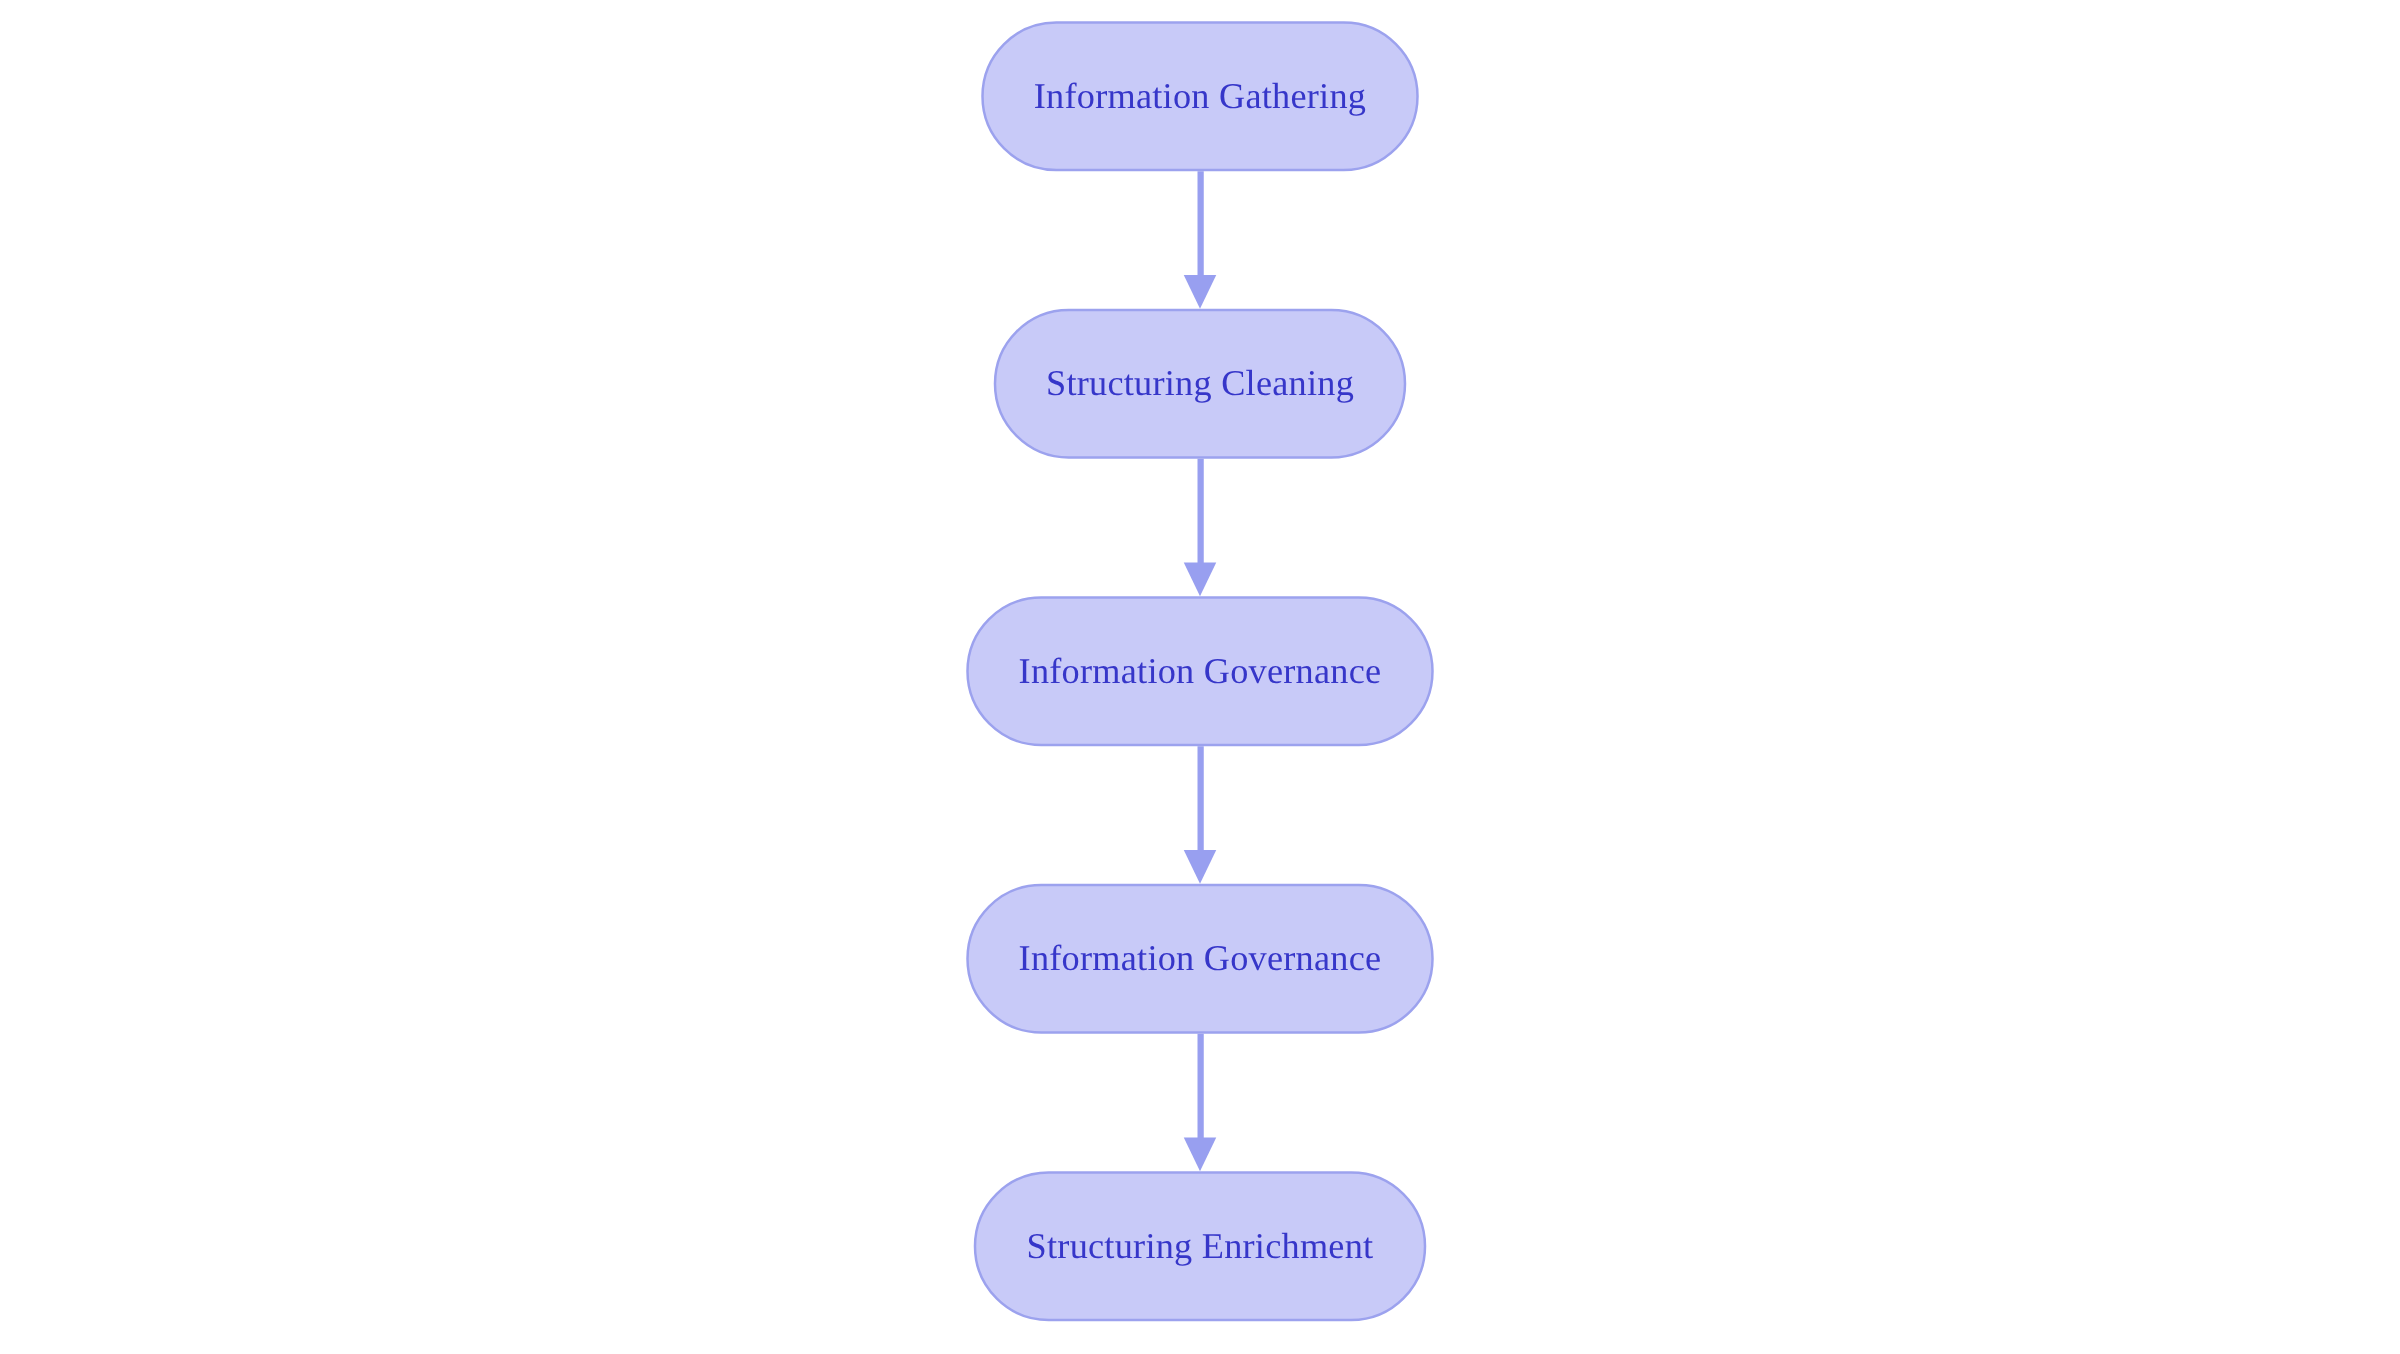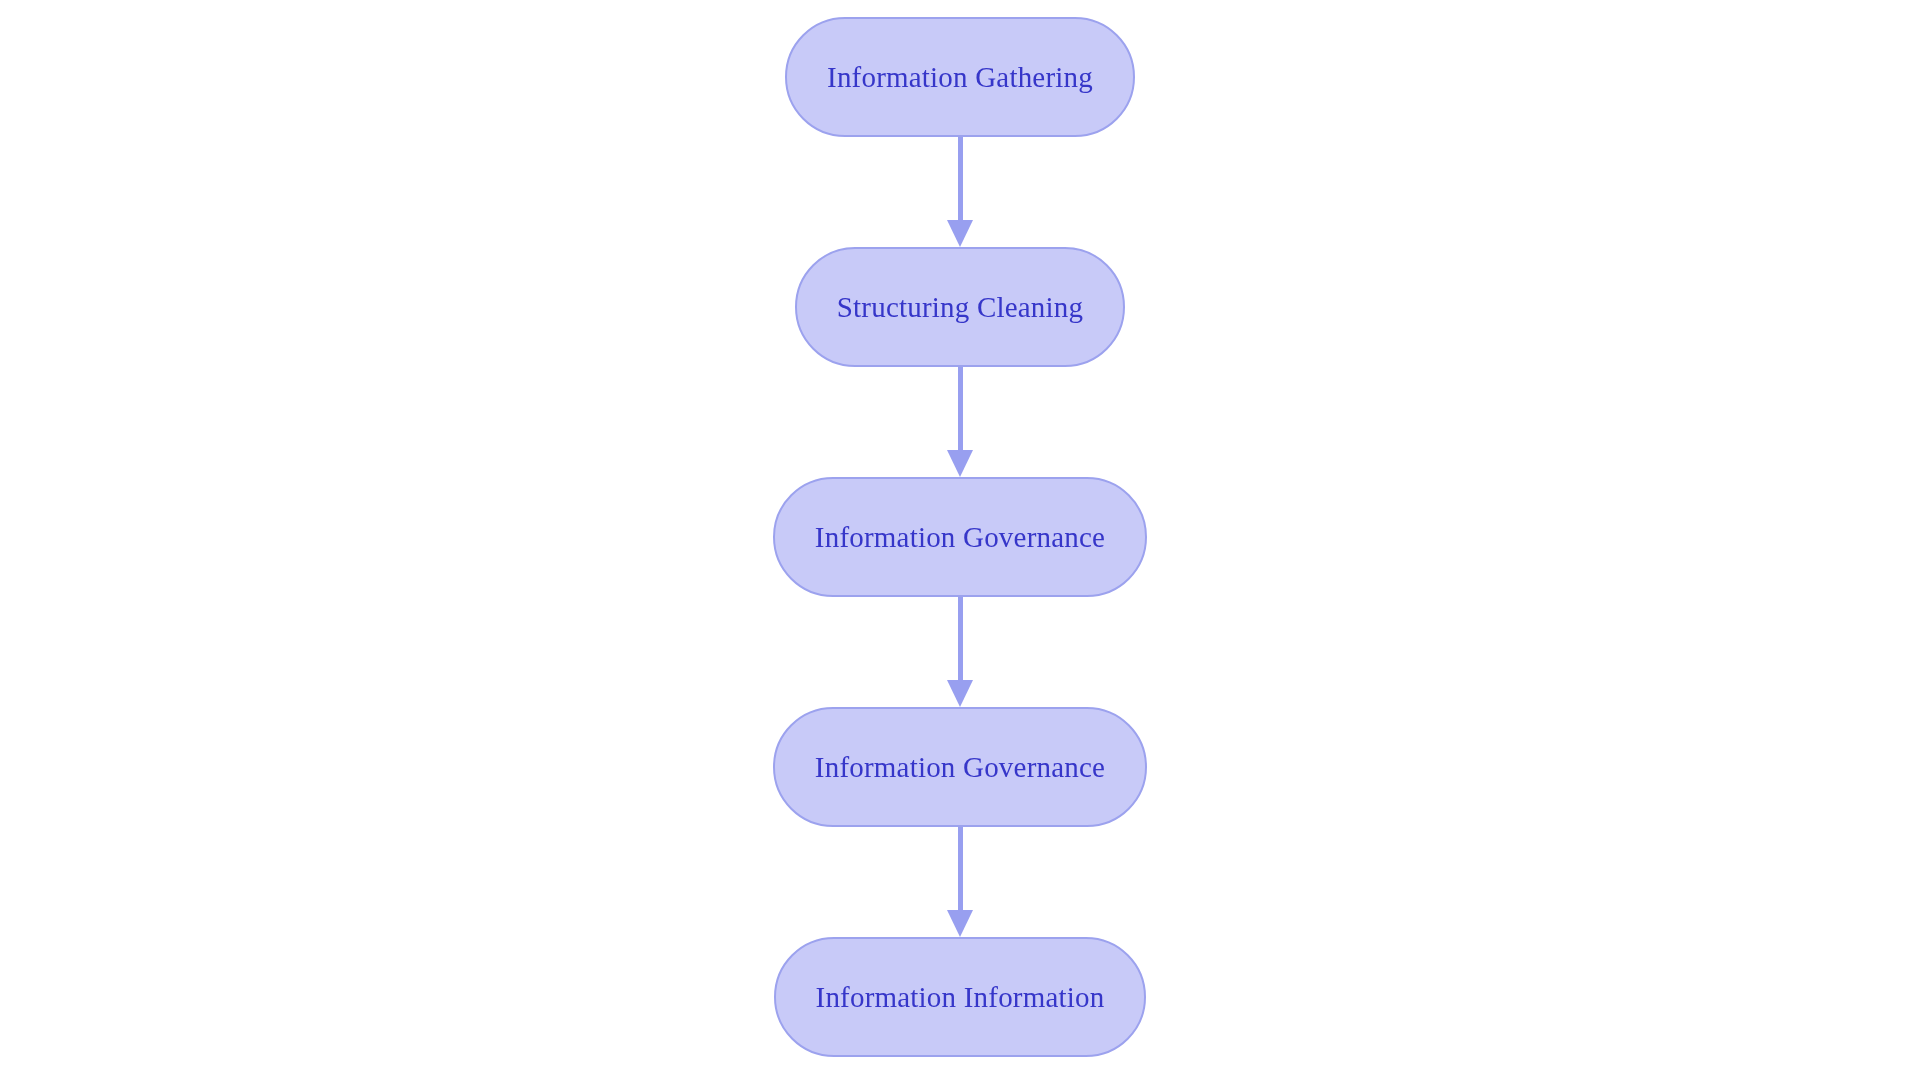--- a/index.html
+++ b/index.html
@@ -95,16 +95,16 @@
   <div class="flow-node">
     <span class="node-label">Information Governance</span>
   </div>
 
   <div class="flow-arrow">
     <div class="arrow-stem"></div>
     <div class="arrowhead-down"></div>
   </div>
 
   <div class="flow-node">
-    <span class="node-label">Information Information</span>
+    <span class="node-label">Structuring Enrichment</span>
   </div>
 
 </div>
 
 </body></html>

